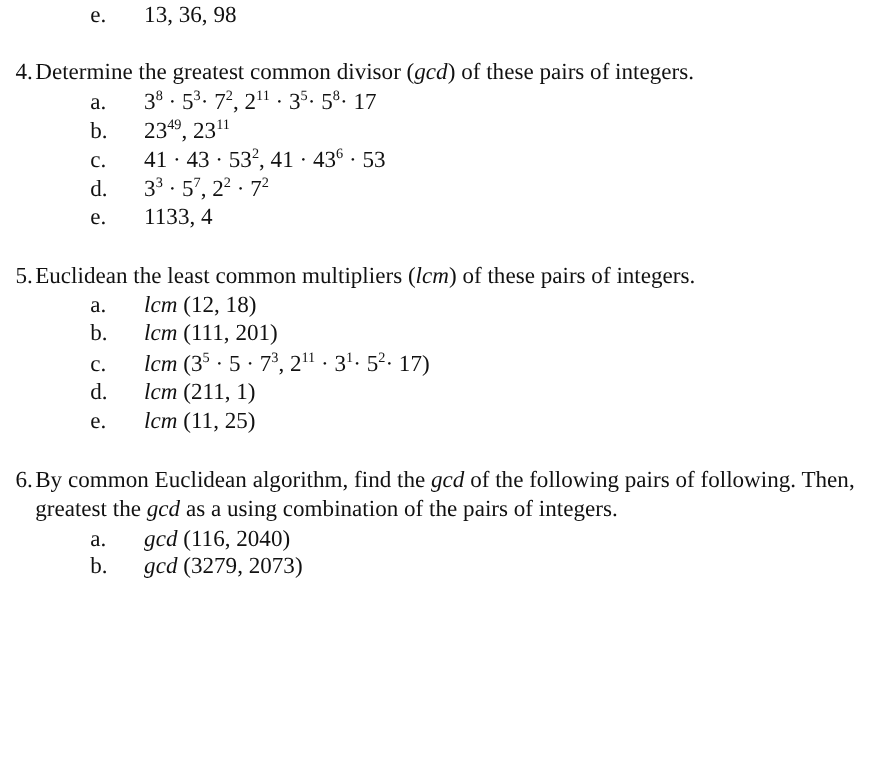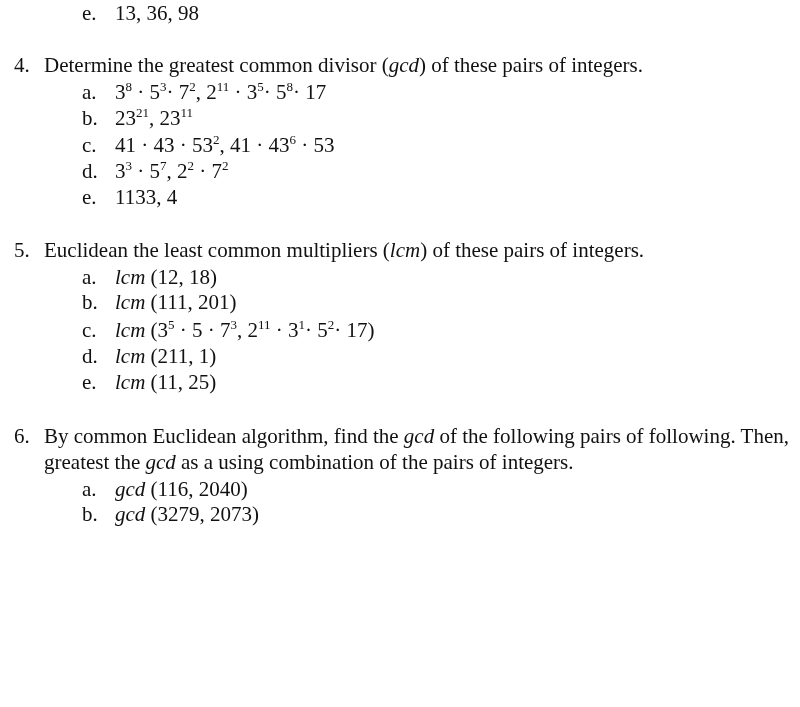--- a/index.html
+++ b/index.html
@@ -3,23 +3,23 @@
 <meta charset="utf-8">
 <style>
   html, body { margin: 0; padding: 0; background: #ffffff; }
   body {
     width: 800px; height: 707px; overflow: hidden; position: relative;
     font-family: "Liberation Serif", "DejaVu Serif", serif;
     color: #111111; font-size: 21px;
   }
   .line { position: absolute; left: 0; white-space: nowrap; line-height: 26px; height: 26px; }
   .num { position: absolute; left: 14px; }
-  .qtext { position: absolute; left: 44px; }
+  .qtext { position: absolute; left: 32px; }
   .lbl { position: absolute; left: 82px; }
-  .content { position: absolute; left: 115px; }
+  .content { position: absolute; left: 131px; }
   sup { font-size: 13px; vertical-align: 0; position: relative; top: -8px; }
   i { font-style: italic; }
 </style>
 </head>
 <body>
 
 <div class="line" style="top:0px;">
   <span class="lbl">e.</span>
   <span class="content">13, 36, 98</span>
 </div>
@@ -27,21 +27,21 @@
 <div class="line" style="top:52px;">
   <span class="num">4.</span>
   <span class="qtext"><span>Determine the greatest common divisor (</span><i>gcd</i><span>) of these pairs of integers.</span></span>
 </div>
 <div class="line" style="top:79px;">
   <span class="lbl">a.</span>
   <span class="content">3<sup>8</sup> · 5<sup>3</sup>· 7<sup>2</sup>, 2<sup>11</sup> · 3<sup>5</sup>· 5<sup>8</sup>· 17</span>
 </div>
 <div class="line" style="top:105px;">
   <span class="lbl">b.</span>
-  <span class="content">23<sup>21</sup>, 23<sup>11</sup></span>
+  <span class="content">23<sup>49</sup>, 23<sup>11</sup></span>
 </div>
 <div class="line" style="top:132px;">
   <span class="lbl">c.</span>
   <span class="content">41 · 43 · 53<sup>2</sup>, 41 · 43<sup>6</sup> · 53</span>
 </div>
 <div class="line" style="top:158px;">
   <span class="lbl">d.</span>
   <span class="content">3<sup>3</sup> · 5<sup>7</sup>, 2<sup>2</sup> · 7<sup>2</sup></span>
 </div>
 <div class="line" style="top:184px;">

